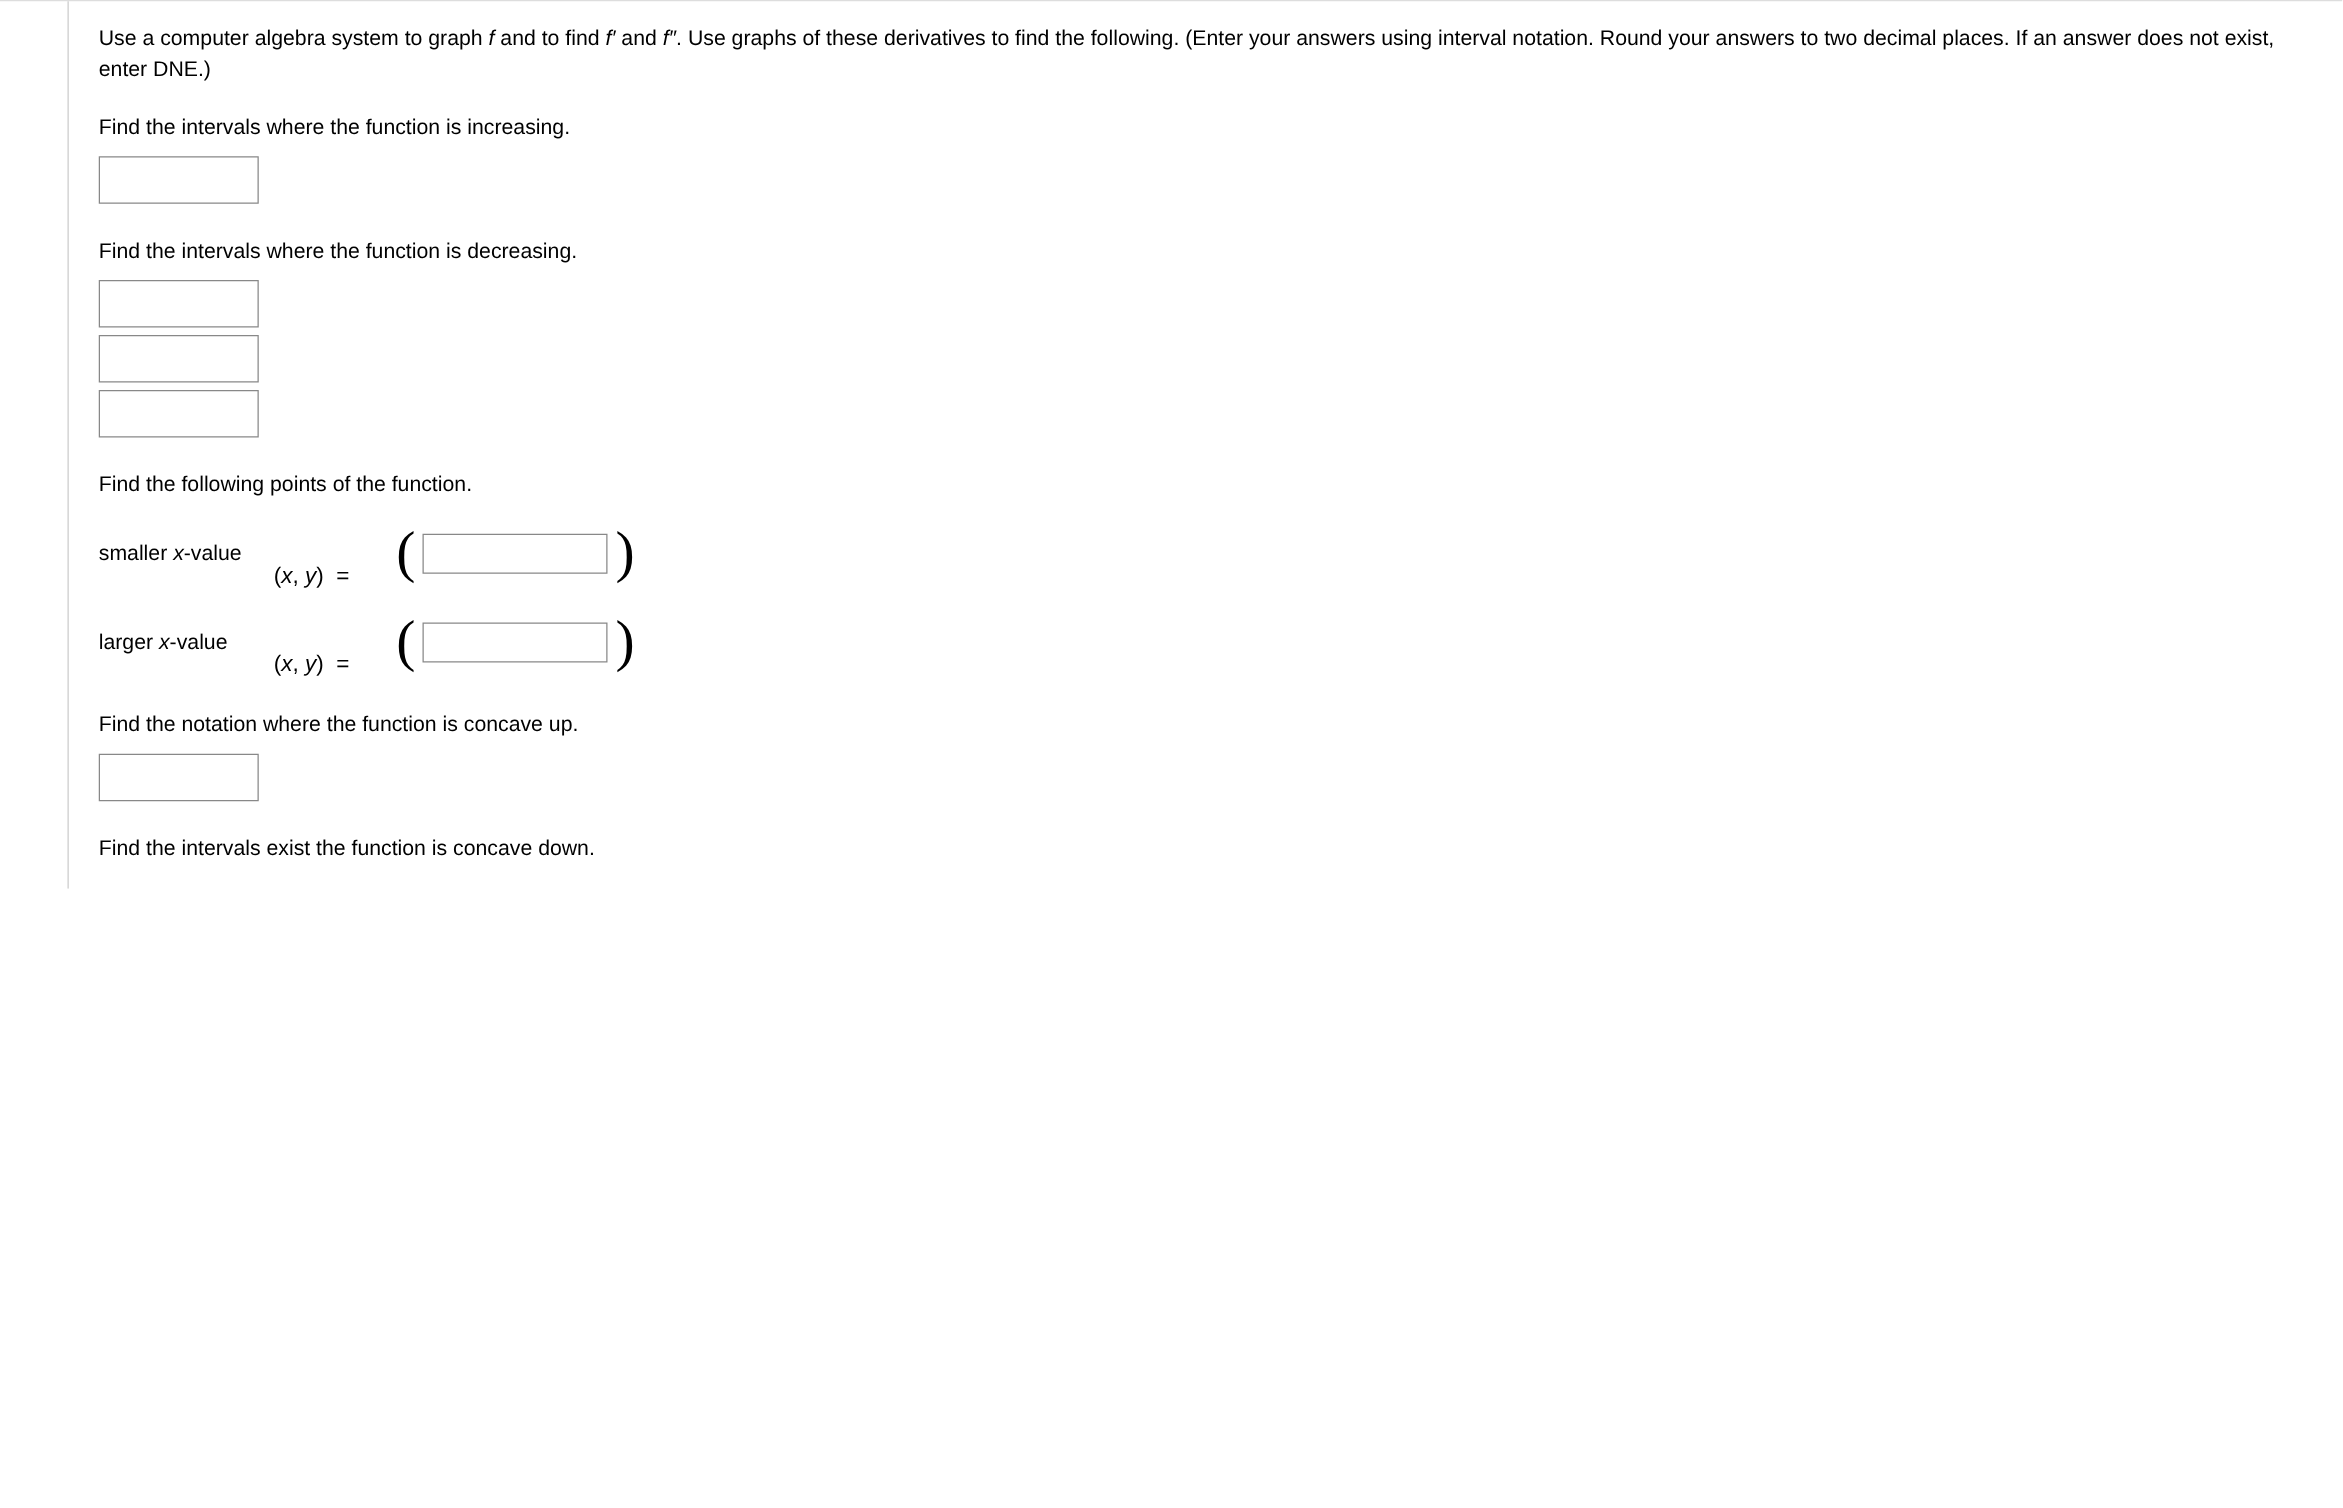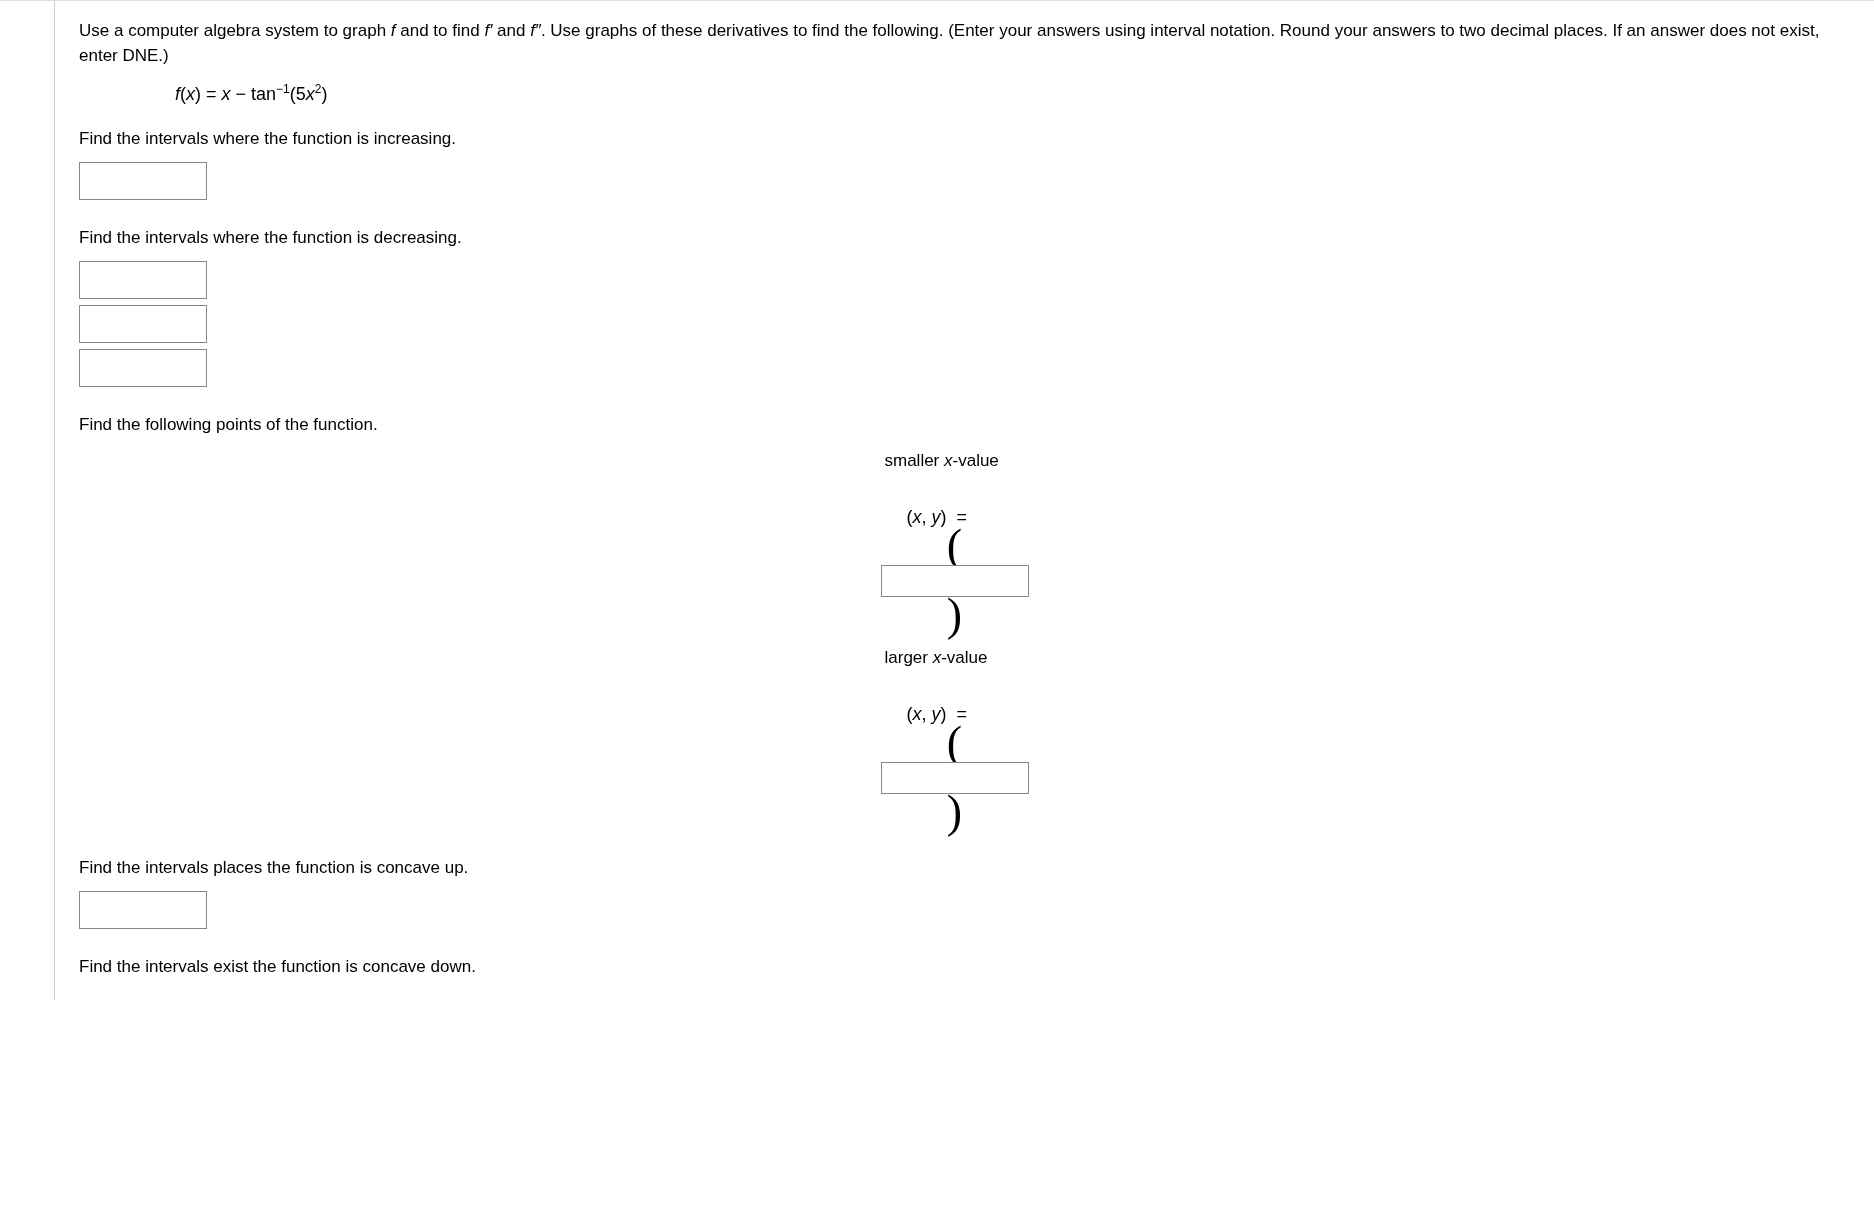--- a/index.html
+++ b/index.html
@@ -46,21 +46,20 @@
     margin-top: 6px;
     margin-bottom: 6px;
     padding: 4px 6px;
     font-size: 15px;
   }
   .inflect-row {
     display: flex;
     align-items: center;
     margin: 14px 0;
     gap: 0;
-    flex-direction: column;
   }
   .label-col {
     width: 140px;
     font-size: 17px;
   }
   .xy-eq {
     width: 96px;
     font-size: 18px;
     margin-top: 36px;
   }
@@ -87,23 +86,20 @@
 </head>
 <body>
 
 <div class="top-border"></div>
 <div class="outer">
 
   <div class="instr">
     Use a computer algebra system to graph <span class="italic-var">f</span> and to find <span class="italic-var">f′</span> and <span class="italic-var">f″</span>. Use graphs of these derivatives to find the following. (Enter your answers using interval notation. Round your answers to two decimal places. If an answer does not exist, enter DNE.)
   </div>
 
-  <div class="formula-row">
-    <span class="fi">f</span>(<span class="fi">x</span>) = <span class="fi">x</span> − tan<sup>−1</sup><span>(5</span><span class="fi">x</span><sup>2</sup><span>)</span>
-  </div>
 
   <div class="prompt first-prompt">Find the intervals where the function is increasing.</div>
   <input type="text" class="answer-box" style="">
 
   <div class="prompt">Find the intervals where the function is decreasing.</div>
   <input type="text" class="answer-box" style="">
 
   <input type="text" class="answer-box" style="">
 
   <input type="text" class="answer-box" style="">
@@ -119,18 +115,18 @@
   </div>
 
   <div class="inflect-row">
     <div class="label-col">larger <span class="italic-var">x</span>-value</div>
     <div class="xy-eq">(<span class="xi">x</span>, <span class="xi">y</span>) &nbsp;=&nbsp;</div>
     <span class="paren">(</span>
     <input type="text" class="inline-input" style="">
     <span class="paren">)</span>
   </div>
 
-  <div class="prompt">Find the intervals places the function is concave up.</div>
+  <div class="prompt">Find the notation where the function is concave up.</div>
   <input type="text" class="answer-box" style="">
 
   <div class="prompt">Find the intervals exist the function is concave down.</div>
 
 </div>
 
 </body></html>

